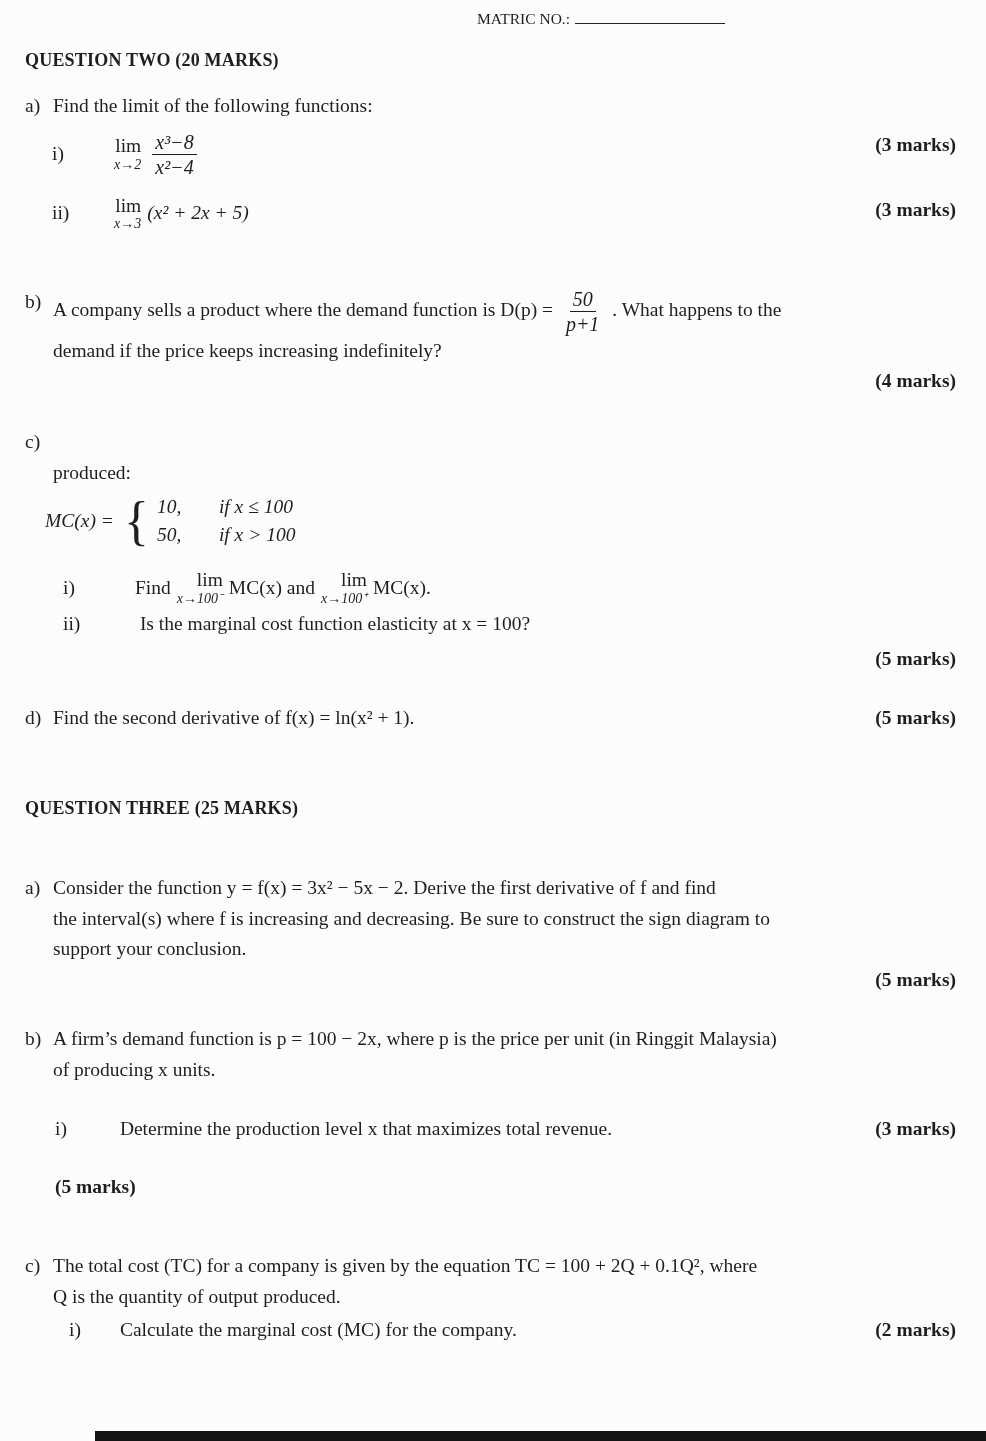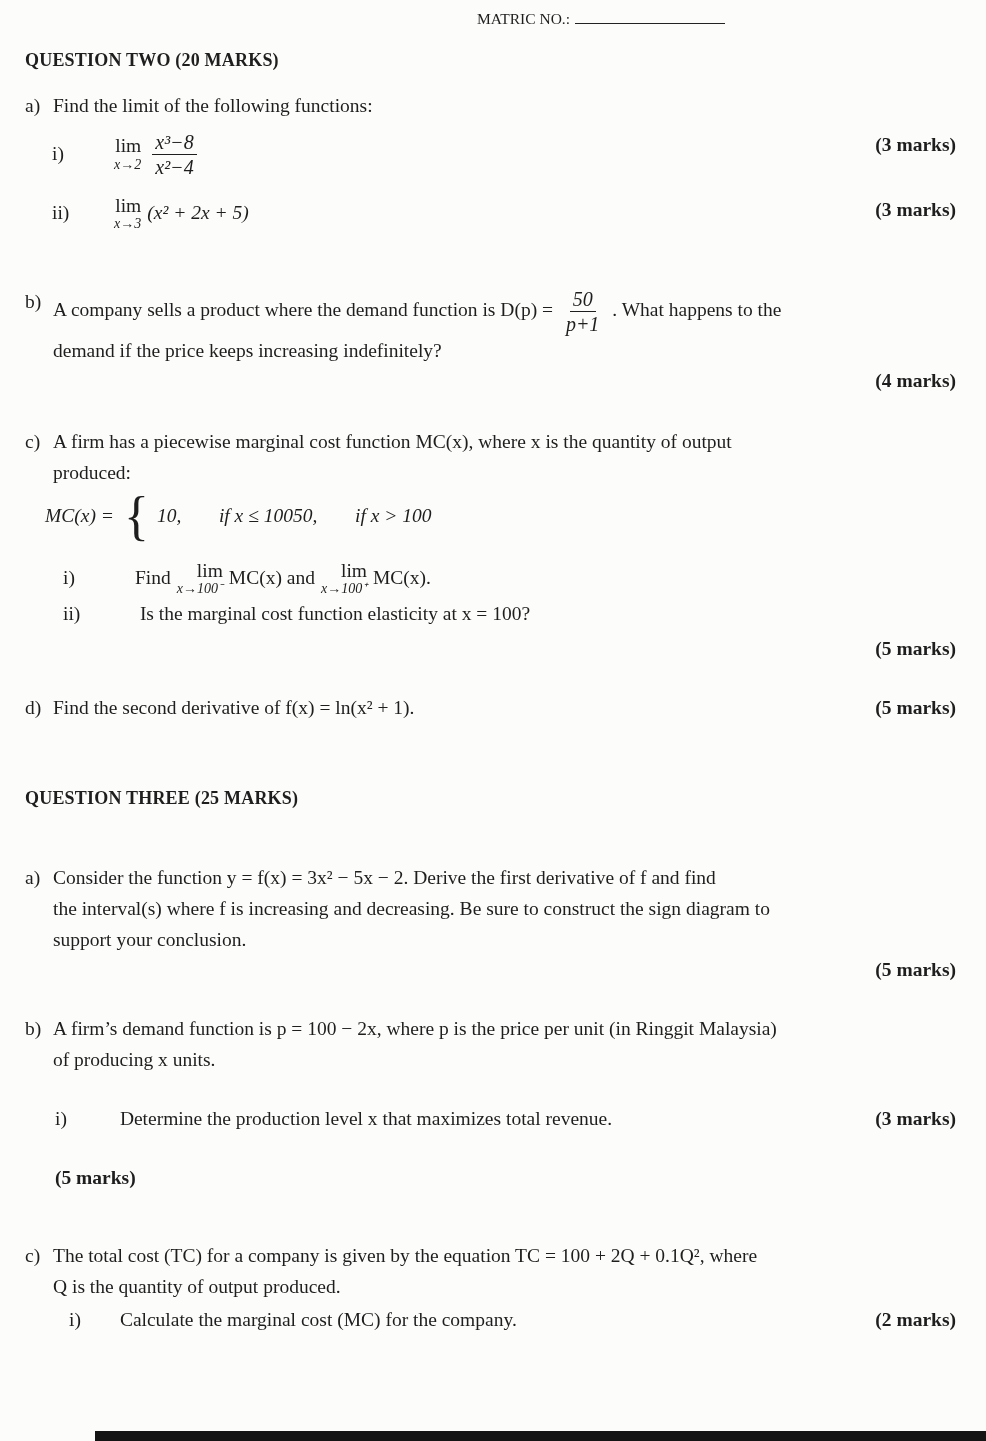--- a/index.html
+++ b/index.html
@@ -65,21 +65,21 @@
   .lim .limsub { font-size:0.72em; font-style:italic; line-height:1.1; }
 
   .frac { display:inline-flex; flex-direction:column; align-items:center; line-height:1.2; font-style:italic; margin:0 5px; vertical-align:middle; }
   .frac .ftop { border-bottom:1.4px solid #1e1e1e; padding:0 3px; }
   .frac .fbot { padding:0 3px; }
   .fsmall { font-size:20px; }
 
   .mc-def { display:flex; align-items:center; margin-left:20px; margin-top:4px; }
   .mc-lhs { font-style:italic; margin-right:10px; }
   .brace { font-size:52px; line-height:0.9; font-weight:400; margin-right:8px; transform:scaleY(1.05); }
-  .cases { display:flex; flex-direction:row; font-style:italic; line-height:1.45; }
+  .cases { display:flex; flex-direction:column; font-style:italic; line-height:1.45; }
   .case-row { display:flex; }
   .cval { display:inline-block; width:62px; }
 
   .scan-bar { position:absolute; bottom:0; left:95px; right:0; height:10px; background:#141414; }
 </style>
 </head>
 <body>
 
 <div class="page">
 
@@ -133,21 +133,21 @@
       <span>demand if the price keeps increasing indefinitely?</span>
     </span>
   </div>
   <div class="marks-line">
     <span class="marks">(4 marks)</span>
   </div>
 
   <div class="para q2c">
     <span class="lbl">c)</span>
     <span class="ptext">
-      <span>A firm has a piecewise marginal cost function MC(x), where x is the quantity of output</span><br>
+      <br>
       <span>produced:</span>
     </span>
   </div>
 
   <div class="mc-def">
     <span class="mc-lhs">MC(x) =</span>
     <span class="brace">{</span>
     <span class="cases">
       <span class="case-row">
         <span class="cval">10,</span>

